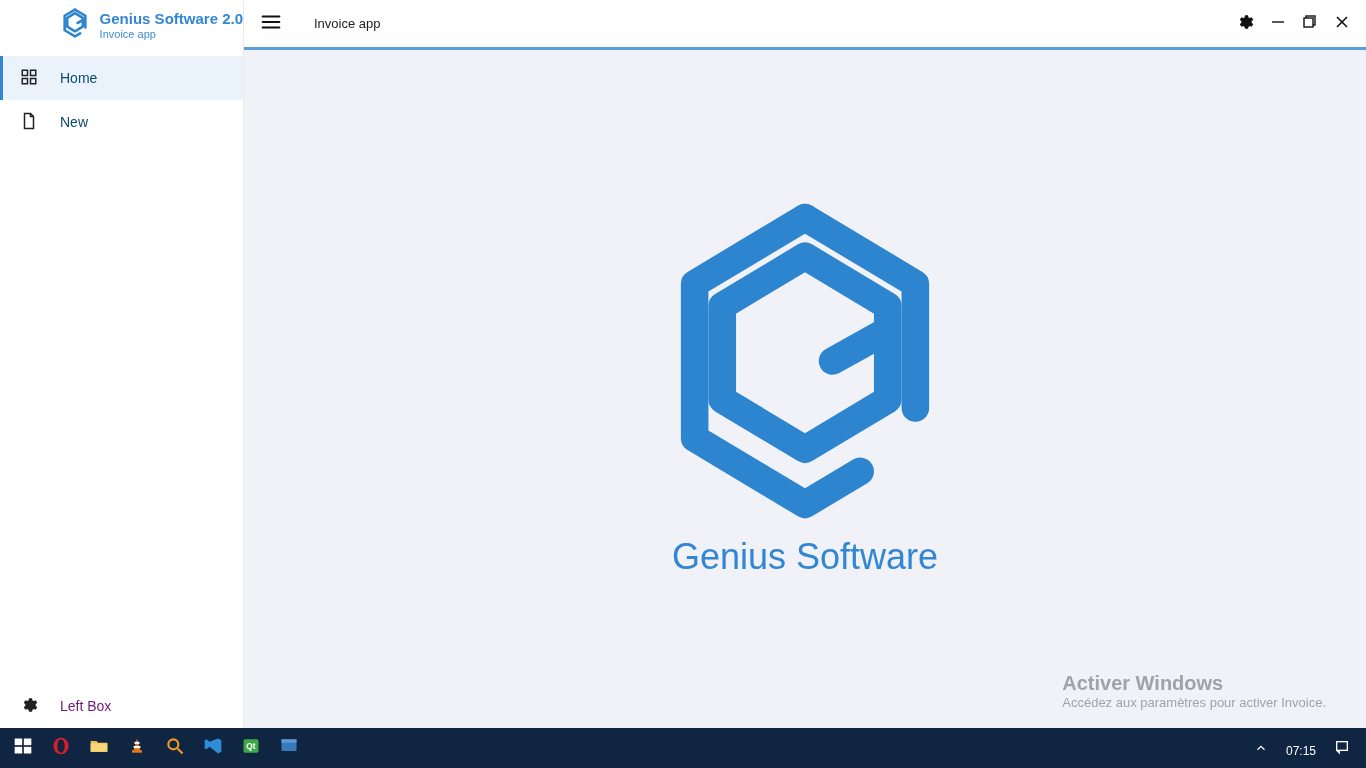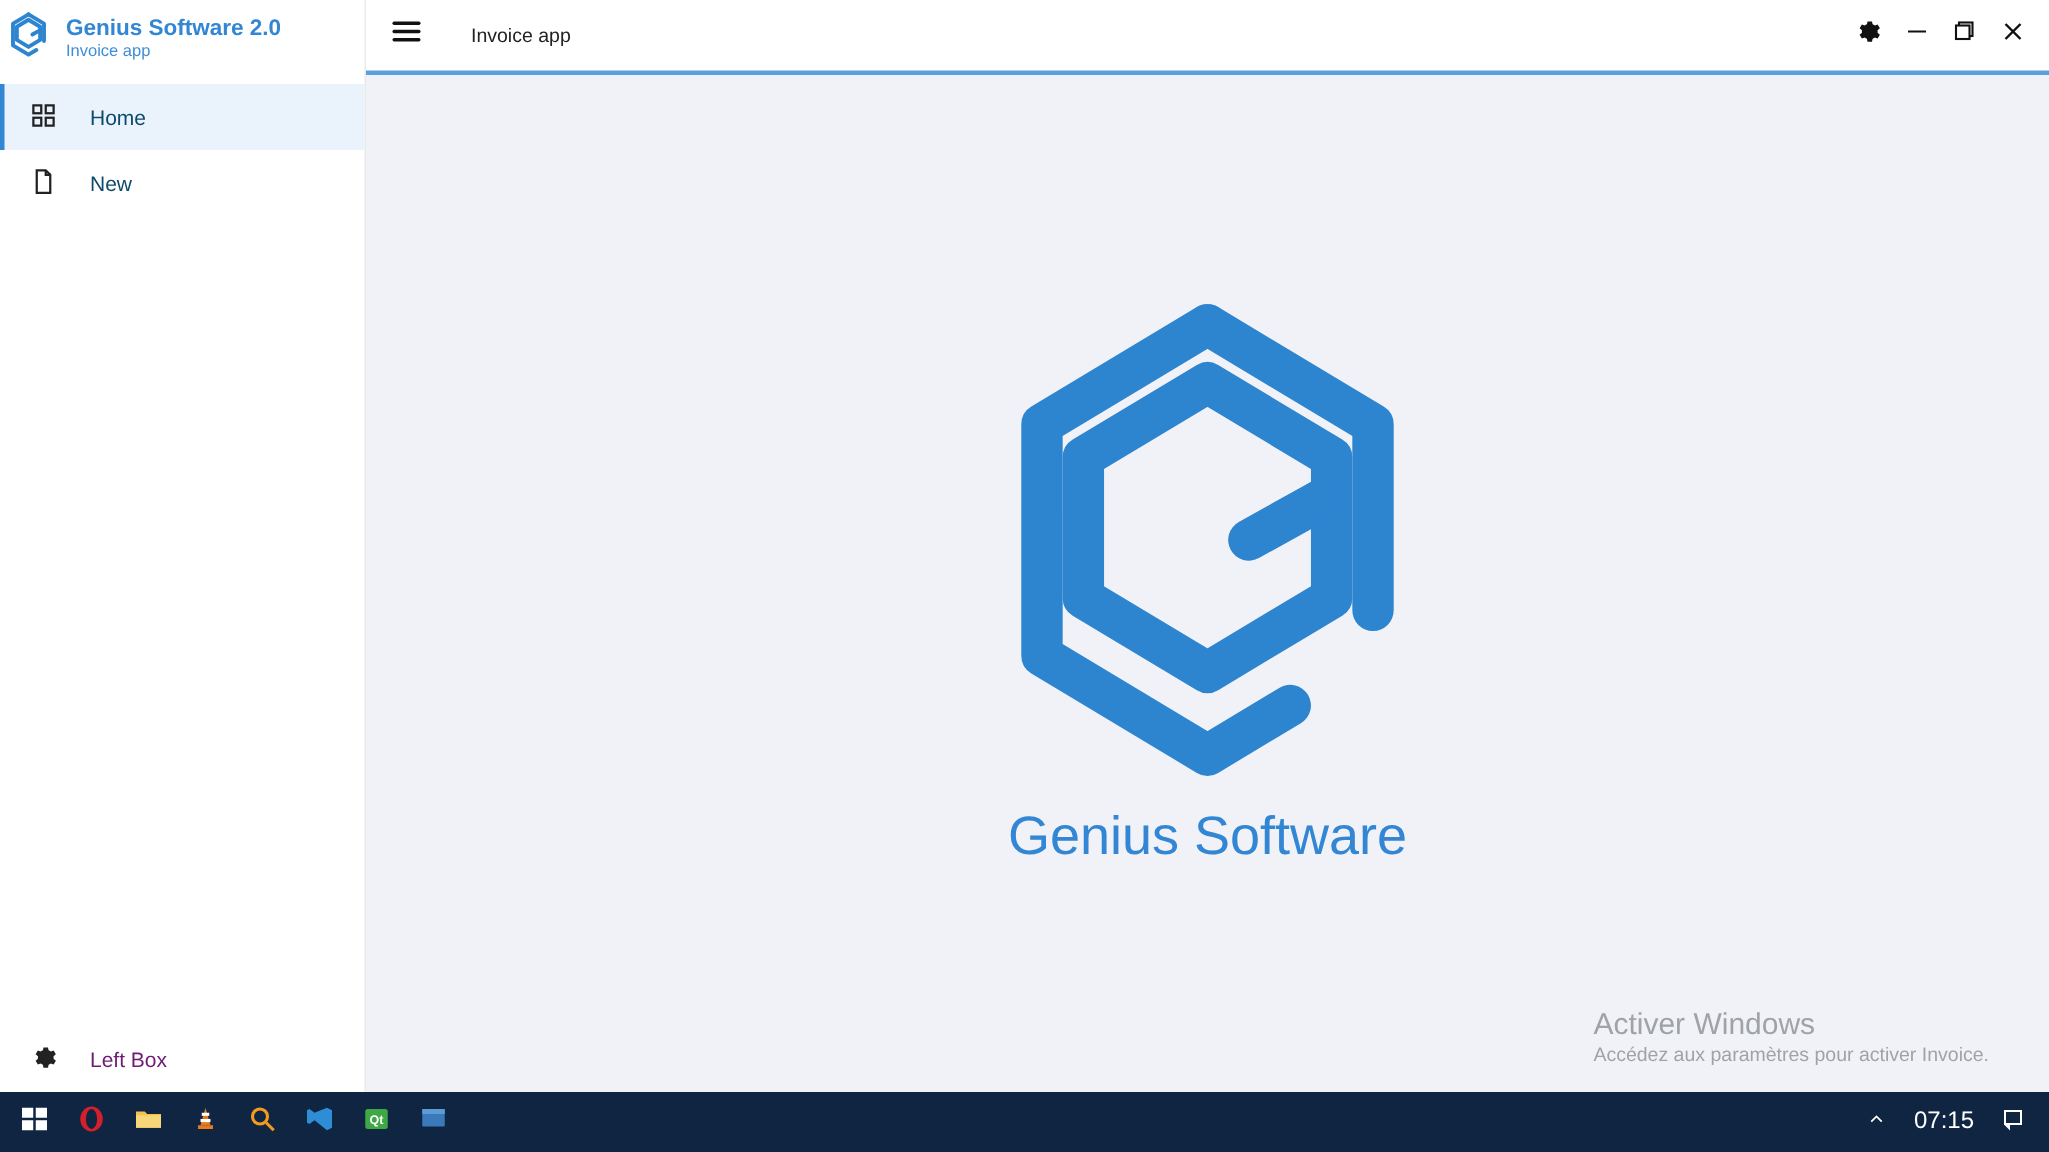--- a/index.html
+++ b/index.html
@@ -16,20 +16,21 @@
     flex-direction: column;
     background: #ffffff;
     border-right: 1px solid #eaeaea;
   }
   .sidebar-header {
     height: 50px;
     display: flex;
     align-items: center;
     padding-left: 4px;
     gap: 10px;
+    justify-content: flex-end;
   }
   .sidebar-logo svg { width: 30px; height: 30px; }
   .sidebar-title-block { display: flex; flex-direction: column; }
   .sidebar-title { color: #3286d3; font-weight: 600; font-size: 15px; line-height: 1.15; }
   .sidebar-subtitle { color: #3f8dd6; font-size: 11px; }
   .sidebar-nav { flex: 1; padding-top: 6px; }
   .nav-item {
     height: 44px;
     display: flex;
     align-items: center;
@@ -94,21 +95,21 @@
     font-weight: 400;
     margin-top: 11px;
   }
   .watermark {
     position: absolute;
     right: 40px;
     bottom: 18px;
     text-align: left;
     color: #9fa3a8;
   }
-  .watermark .l1 { font-size: 20px; font-weight: 400; }
+  .watermark .l1 { font-size: 20px; font-weight: 700; }
   .watermark .l2 { font-size: 13px; }
 
   .status-bar {
     height: 20px;
     background: #c7dbf3;
     display: flex;
     align-items: center;
     padding: 0 10px;
     font-size: 11px;
     color: #3b3b3b;
@@ -130,25 +131,25 @@
     height: 40px;
     display: flex;
     align-items: center;
     justify-content: center;
     cursor: pointer;
   }
   .task-item svg, .task-item .glyph { width: 20px; height: 20px; }
   .task-spacer { flex: 1; }
   .tray {
     display: flex;
-    align-items: center;
+    align-items: flex-end;
     gap: 6px;
     padding-right: 6px;
     color: #fff;
-    font-size: 16px;
+    font-size: 12px;
   }
   .tray-item { padding: 4px 6px; cursor: pointer; display:flex; align-items:center; }
 </style>
 </head>
 <body>
 
 <div class="app-window">
 
   <div class="sidebar">
     <div class="sidebar-header">

